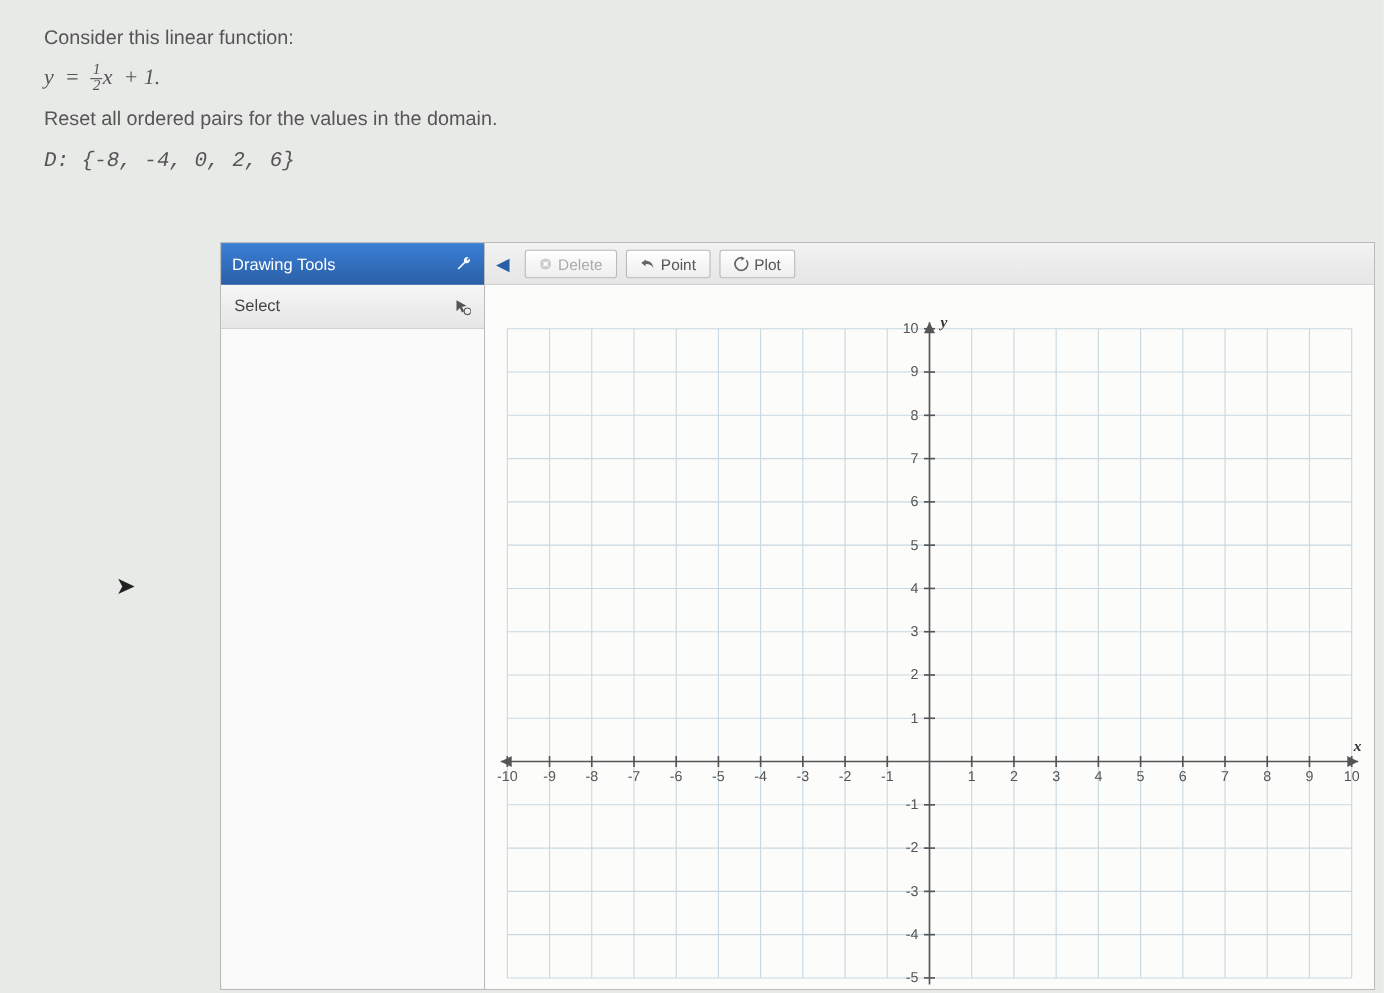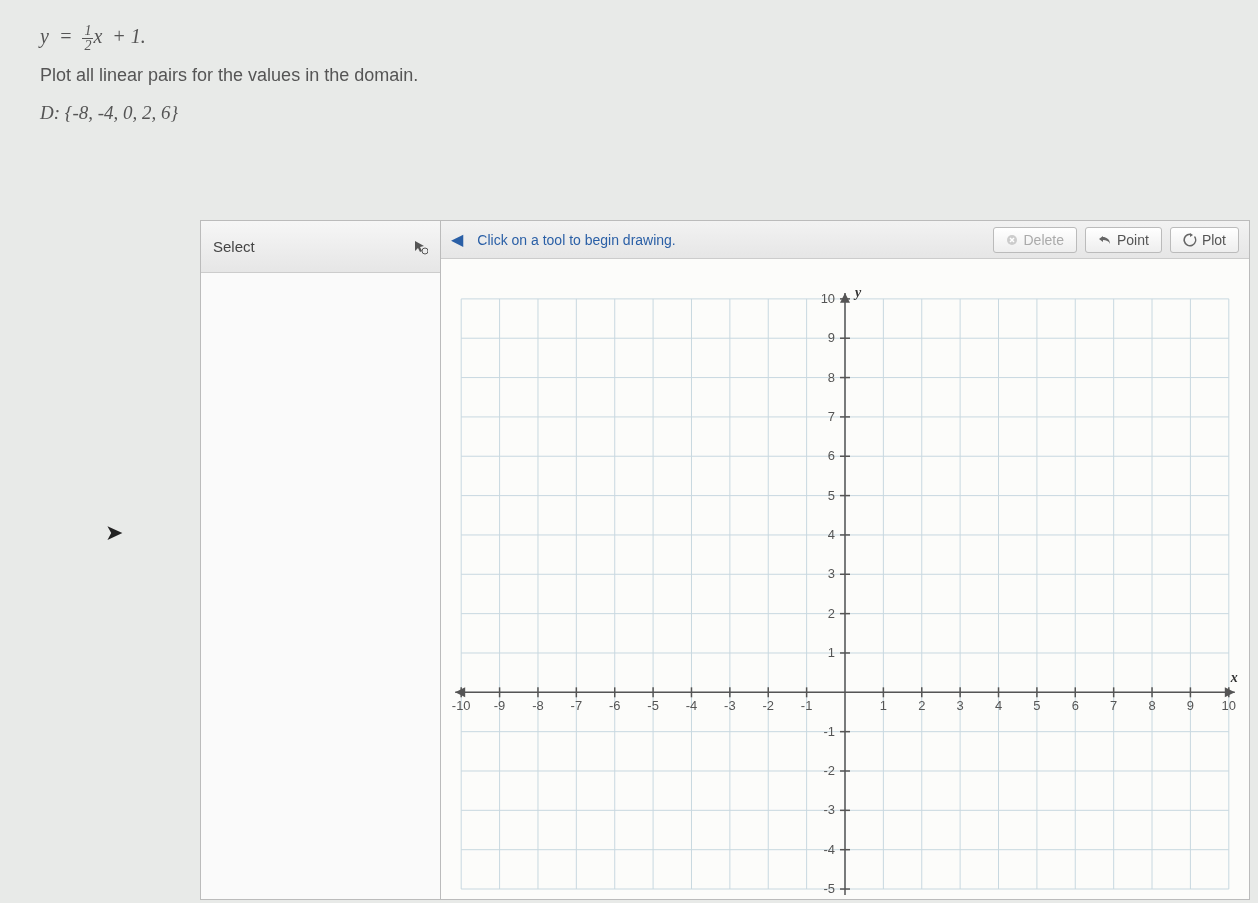--- a/index.html
+++ b/index.html
@@ -14,21 +14,21 @@
   .question-area {
     padding: 24px 40px 18px 40px;
     font-size: 18px;
     color: #555;
   }
   .q-line { margin-bottom: 12px; }
   .eq { font-style: italic; font-family: 'Times New Roman', serif; font-size: 20px; }
   .frac { display: inline-block; vertical-align: middle; text-align: center; font-size: 14px; line-height: 1; }
   .frac .num { display: block; border-bottom: 1px solid #555; padding: 0 2px; }
   .frac .den { display: block; padding: 0 2px; }
-  .domain { font-style: italic; font-family: Liberation Serif, serif; font-size: 19px; }
+  .domain { font-style: italic; font-family: Liberation Mono, monospace; font-size: 19px; }
 
   .tool-frame {
     position: absolute;
     left: 200px;
     top: 220px;
     width: 1050px;
     height: 680px;
     background: #fafafa;
     border: 1px solid #bbb;
     display: flex;
@@ -44,21 +44,21 @@
     background: linear-gradient(#3a7fd6, #2a5fa6);
     color: #fff;
     height: 38px;
     display: flex;
     align-items: center;
     padding: 0 10px;
     font-size: 15px;
     justify-content: space-between;
   }
   .tool-row {
-    height: 52px;
+    height: 40px;
     border-bottom: 1px solid #ccc;
     background: linear-gradient(#f6f6f6, #e6e6e6);
     display: flex;
     align-items: center;
     justify-content: space-between;
     padding: 0 12px;
     font-size: 15px;
     color: #444;
     cursor: pointer;
   }
@@ -121,53 +121,59 @@
     font-size: 22px;
     color: #222;
   }
   .wrench { fill: #fff; }
   .point-dot { width:8px; height:8px; border-radius:50%; background:#5a7a9a; display:inline-block; }
 </style>
 </head>
 <body>
 
 <div class="question-area">
+  <div class="q-line">Consider this linear function:</div>
   <div class="q-line eq">
     <span>y</span>
     &nbsp;<span>=</span>&nbsp;
     <span class="frac">
       <span class="num">1</span>
       <span class="den">2</span>
     </span><span>x</span>
     &nbsp;<span>+ 1.</span>
   </div>
-  <div class="q-line">Plot all linear pairs for the values in the domain.</div>
+  <div class="q-line">Reset all ordered pairs for the values in the domain.</div>
   <div class="q-line domain" style="margin-top:16px;">
     <span>D:</span>
     <span>{-8, -4, 0, 2, 6}</span>
   </div>
 </div>
 
 <span class="cursor-icon">➤</span>
 
 <div class="tool-frame">
   <div class="tool-sidebar">
+    <div class="tool-header">
+      <span>Drawing Tools</span>
+      <svg width="16" height="16" viewBox="0 0 16 16">
+        <path class="wrench" d="M13 3a3 3 0 01-4 4L3 13l-1-1 6-6a3 3 0 014-4l-2 2 1 1 2-2z"></path>
+      </svg>
+    </div>
     <div class="tool-row">
       <span>Select</span>
       <svg width="16" height="16" viewBox="0 0 16 16">
         <path fill="#555" d="M3 2l9 5-4 1 2 4-2 1-2-4-3 3z"></path>
         <circle cx="13" cy="12" r="3" fill="none" stroke="#555" stroke-width="1"></circle>
       </svg>
     </div>
   </div>
 
   <div class="canvas-area">
     <div class="canvas-toolbar">
       <span class="pointer-left">◀</span>
-      <span class="hint-text">Click on a tool to begin drawing.</span>
       <div class="tb-btn disabled">
         <svg width="12" height="12" viewBox="0 0 12 12">
             <circle cx="6" cy="6" r="5" fill="#ccc"></circle>
             <path d="M4 4l4 4M8 4l-4 4" stroke="#fff" stroke-width="1.5"></path>
           </svg>
         <span>Delete</span>
       </div>
       <div class="tb-btn">
         <svg width="14" height="12" viewBox="0 0 14 12">
             <path d="M5 2L1 5l4 3V6c3 0 6 1 7 4 0-5-4-7-7-7V2z" fill="#666"></path>

